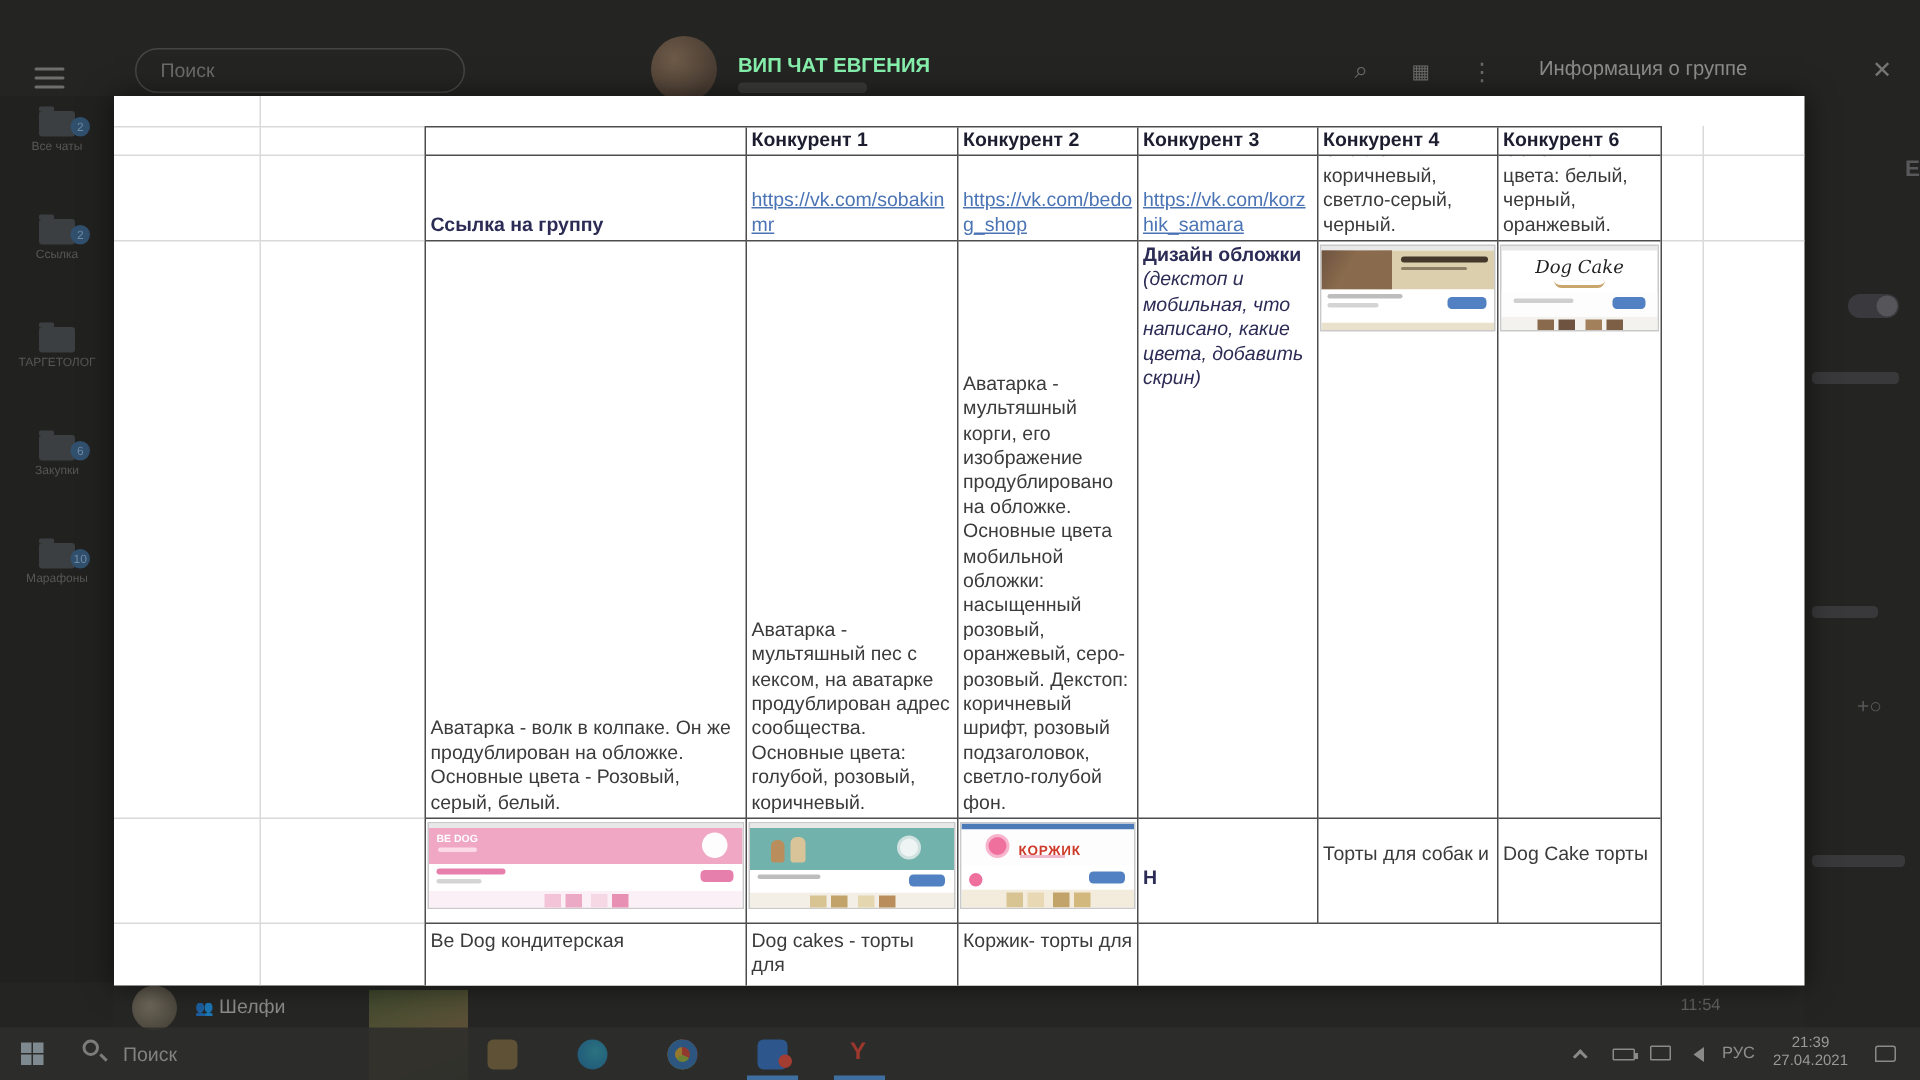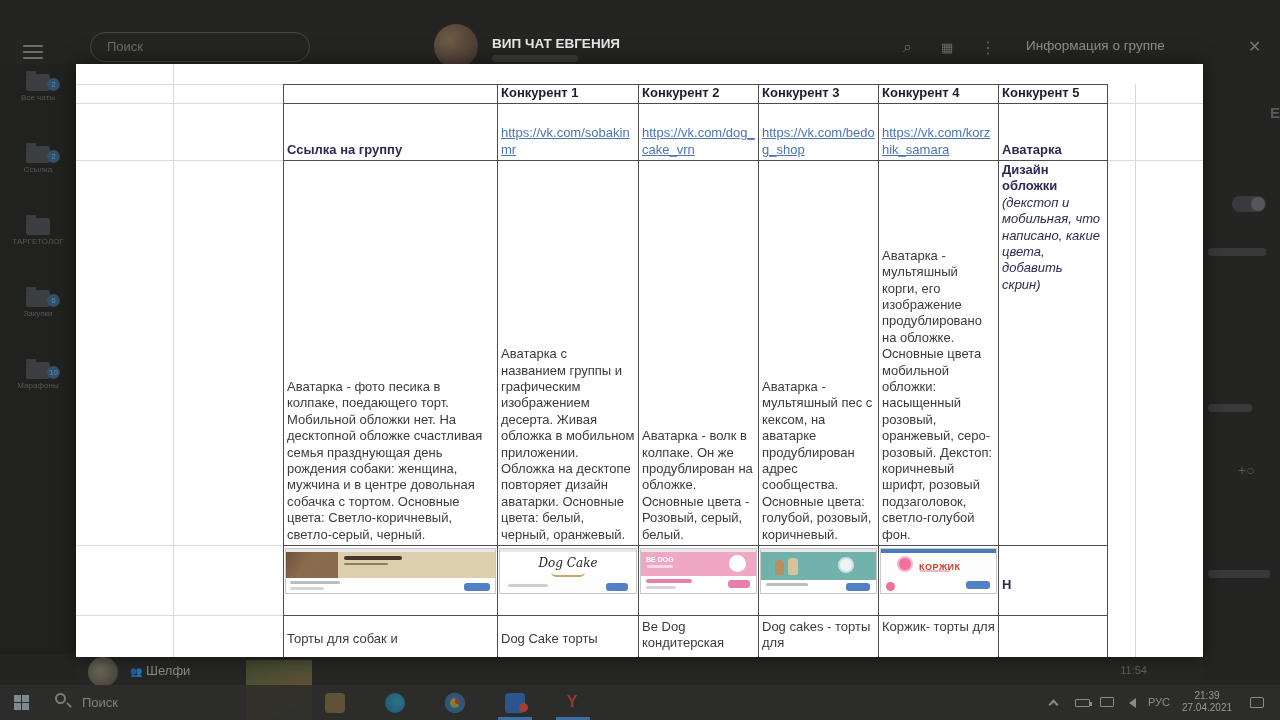--- a/index.html
+++ b/index.html
@@ -9,21 +9,21 @@
 
   
   #stage { position:relative; width:1280px; height:720px; background:#242422; }
   #topbar { position:absolute; left:0; top:0; width:1280px; height:64px; background:#242422; }
   .hamb span { display:block; width:20px; height:2px; background:#6e6e6c; margin:4px 0; border-radius:1px;}
   .search-pill { position:absolute; left:90px; top:32px; width:220px; height:30px;
                  border:1px solid #454543; border-radius:15px; color:#6b6b69; font-size:13px;
                  line-height:28px; padding-left:16px; }
   .chat-ava { position:absolute; left:434px; top:24px; width:44px; height:44px; border-radius:50%;
               background:radial-gradient(circle at 35% 35%, #6e5b48, #4a3d33 70%); }
-  .chat-title { position:absolute; left:492px; top:36px; font-size:13.5px; font-weight:bold; color:#e5e5e5; }
+  .chat-title { position:absolute; left:492px; top:36px; font-size:13.5px; font-weight:bold; color:#86efac; }
   .chat-sub { position:absolute; left:492px; top:55px; width:86px; height:7px; background:#3a3a38; border-radius:3px;}
   .tb-ico { position:absolute; top:38px; color:#6b6b69; font-size:16px; }
   .panel-title { position:absolute; left:1026px; top:38px; font-size:13.5px; color:#8d8d8b; }
   .close-x { position:absolute; left:1248px; top:37px; color:#757573; font-size:16px; }
 
   
   #sidebar { position:absolute; left:0; top:64px; width:76px; height:591px; background:#21211f; }
   .sb-item { position:relative; height:64px; text-align:center; }
   .sb-folder { width:24px; height:17px; margin:8px auto 2px; background:#3c3f41; border-radius:2px; position:relative;}
   .sb-folder:before{ content:""; position:absolute; left:0; top:-3px; width:10px; height:3px; background:#3c3f41; border-radius:1px 1px 0 0;}
@@ -88,21 +88,21 @@
   .cell-b { display:flex; align-items:flex-end; }
   .linkc { color:#4b74b5; text-decoration:underline; word-break:break-all; cursor:pointer; }
   .covlbl { color:#2b2b55; align-items:flex-start !important; display:block; line-height:16.2px;}
   .covlbl .note { font-weight:normal; font-style:italic; }
   .r5a { padding-top:15px !important; }
   .r5b { padding-top:3px !important; }
   .r5l { padding-top:31px !important; font-weight:bold; color:#2b2b55;}
 
   
   .coverwrap { padding:2px 1px !important; }
-  .mini { position:relative; height:46px; background:#fff; border:1px solid #c9c9c9; overflow:hidden; font-family:"Liberation Sans",sans-serif;}
+  .mini { position:relative; height:58px; background:#fff; border:1px solid #c9c9c9; overflow:hidden; font-family:"Liberation Sans",sans-serif;}
   .mtop { height:3px; background:#e8e8e8; }
   .bar { border-radius:2px; }
   .pill { position:absolute; border-radius:3px; background:#5181c2; }
   .thumb { display:inline-block; width:11px; height:10px; margin:1px 1px 0 2px; }
 </style>
 </head>
 <body>
 
 <div id="stage">
 
@@ -209,37 +209,33 @@
     <div class="fgrid" style="left:1032px; top:39px; width:95px; height:1px;"></div>
     <div class="fgrid" style="left:1032px; top:96px; width:95px; height:1px;"></div>
 
     <div id="ctable">
 
       <div class="hdr"></div>
       <div class="hdr">Конкурент 1</div>
       <div class="hdr">Конкурент 2</div>
       <div class="hdr">Конкурент 3</div>
       <div class="hdr">Конкурент 4</div>
-      <div class="hdr">Конкурент 5</div>
+      <div class="hdr">Конкурент 6</div>
 
       <div class="lbl">Ссылка на группу</div>
       <div class="cell-b">
           <span class="linkc">https://vk.com/sobakinmr</span>
         </div>
       <div class="cell-b">
-          <span class="linkc">https://vk.com/dog_cake_vrn</span>
-        </div>
-      <div class="cell-b">
           <span class="linkc">https://vk.com/bedog_shop</span>
         </div>
       <div class="cell-b">
           <span class="linkc">https://vk.com/korzhik_samara</span>
         </div>
 
-      <div class="lbl">Аватарка</div>
       <div class="cell-b">
           <span>Аватарка - фото песика в колпаке, поедающего торт. Мобильной обложки нет. На десктопной обложке счастливая семья празднующая день рождения собаки: женщина, мужчина и в центре довольная собачка с тортом. Основные цвета: Светло-коричневый, светло-серый, черный.</span>
         </div>
       <div class="cell-b">
           <span>Аватарка с названием группы и графическим изображением десерта. Живая обложка в мобильном приложении. Обложка на десктопе повторяет дизайн аватарки. Основные цвета: белый, черный, оранжевый.</span>
         </div>
       <div class="cell-b">
           <span>Аватарка - волк в колпаке. Он же продублирован на обложке. Основные цвета - Розовый, серый, белый.</span>
         </div>
       <div class="cell-b">

